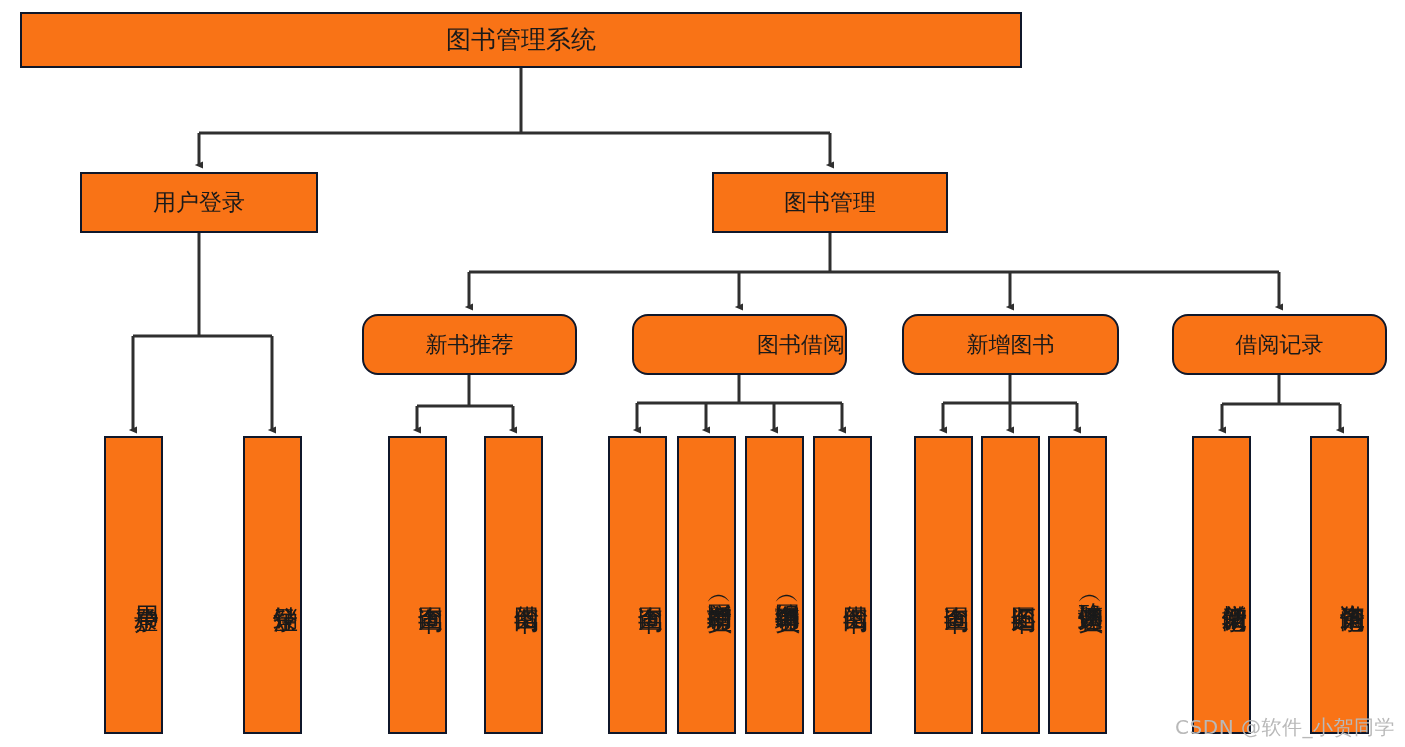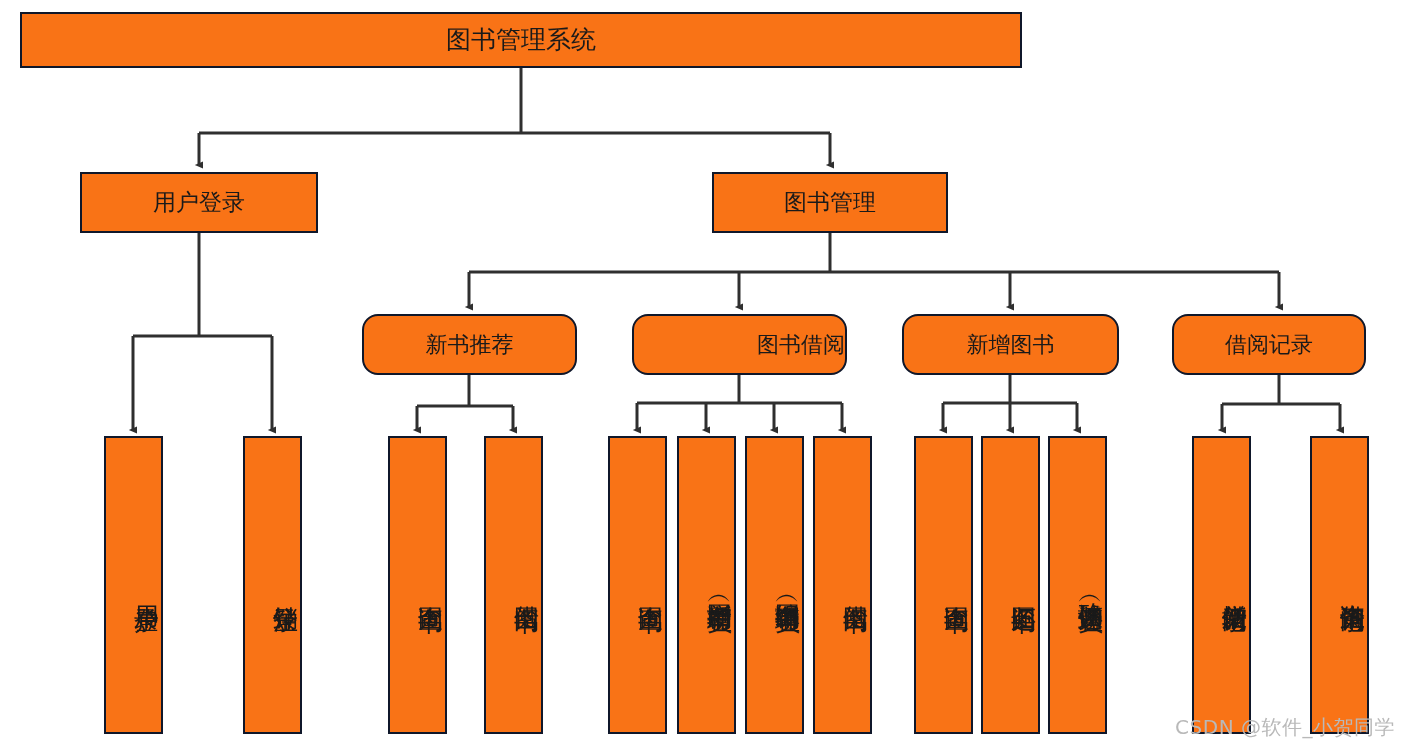--- a/index.html
+++ b/index.html
@@ -150,21 +150,21 @@
   </div>
 
   <div class="node node-l2" style="left:632px; top:314px; width:215px; height:61px;justify-content:flex-end;">
     <span>图书借阅</span>
   </div>
 
   <div class="node node-l2" style="left:902px; top:314px; width:217px; height:61px;">
     <span>新增图书</span>
   </div>
 
-  <div class="node node-l2" style="left:1172px; top:314px; width:194px; height:61px;">
+  <div class="node node-l2" style="left:1172px; top:314px; width:215px; height:61px;">
     <span>借阅记录</span>
   </div>
 
   <div class="node node-leaf" style="left:104px; top:436px; width:59px; height:298px;">
     <span class="leaf-label">用户登录</span>
   </div>
 
   <div class="node node-leaf" style="left:243px; top:436px; width:59px; height:298px;">
     <span class="leaf-label">注销登录</span>
   </div>

